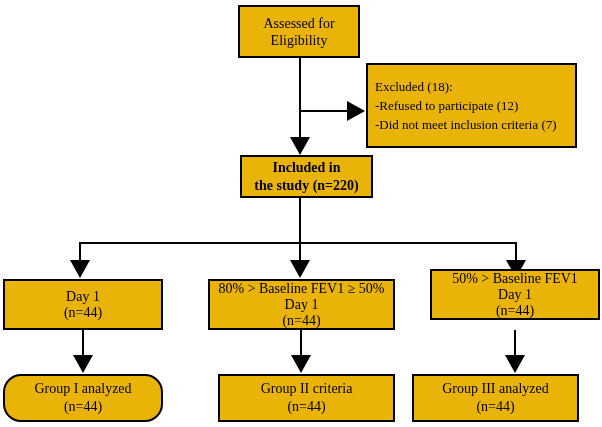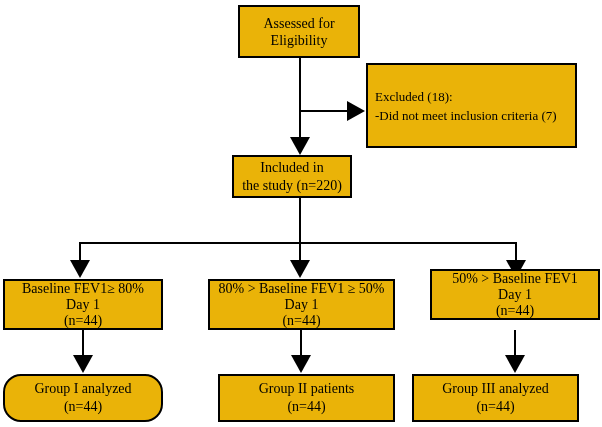--- a/index.html
+++ b/index.html
@@ -36,21 +36,21 @@
     font-size: 14px;
     line-height: 17px;
   }
   .node span { display: block; white-space: nowrap; }
   .node-assessed   { left: 238px; top: 5px;   width: 122px; height: 53px; }
   .node-excluded   {
     left: 366px; top: 63px;  width: 211px; height: 85px;
     align-items: flex-start; text-align: left;
     padding: 4px 4px 4px 7px; font-size: 13px; line-height: 19px;
   }
-  .node-included   { left: 232px; top: 155px; width: 120px; height: 43px; line-height: 18px; }
+  .node-included   { left: 240px; top: 155px; width: 133px; height: 43px; line-height: 18px; font-weight: bold; }
   .node-arm1-crit  { left: 3px;   top: 279px; width: 160px; height: 51px; line-height: 16px; }
   .node-arm2-crit  { left: 208px; top: 279px; width: 187px; height: 51px; line-height: 16px; }
   .node-arm3-crit  { left: 430px; top: 269px; width: 170px; height: 51px; line-height: 16px; }
   .node-arm1-anal  { left: 3px;   top: 374px; width: 160px; height: 48px; line-height: 18px; border-radius: 18px; }
   .node-arm2-anal  { left: 218px; top: 374px; width: 177px; height: 48px; line-height: 18px; }
   .node-arm3-anal  { left: 412px; top: 374px; width: 167px; height: 48px; line-height: 18px; }
 </style>
 </head>
 <body>
 
@@ -78,30 +78,30 @@
     <line x1="515" y1="330" x2="515" y2="370" stroke="#000000" stroke-width="2" marker-end="url(#arrowhead)"></line>
   </svg>
 
   <div class="node node-assessed">
     <span>Assessed for</span>
     <span>Eligibility</span>
   </div>
 
   <div class="node node-excluded">
     <span>Excluded (18):</span>
+    <span>-Refused to participate (12)</span>
     <span>-Did not meet inclusion criteria (7)</span>
   </div>
 
   <div class="node node-included">
     <span>Included in</span>
     <span>the study (n=220)</span>
   </div>
 
   <div class="node node-arm1-crit">
-    <span>Baseline FEV1≥ 80%</span>
     <span>Day 1</span>
     <span>(n=44)</span>
   </div>
 
   <div class="node node-arm2-crit">
     <span>80% &gt; Baseline FEV1 ≥ 50%</span>
     <span>Day 1</span>
     <span>(n=44)</span>
   </div>
 
@@ -110,21 +110,21 @@
     <span>Day 1</span>
     <span>(n=44)</span>
   </div>
 
   <div class="node node-arm1-anal">
     <span>Group I analyzed</span>
     <span>(n=44)</span>
   </div>
 
   <div class="node node-arm2-anal">
-    <span>Group II patients</span>
+    <span>Group II criteria</span>
     <span>(n=44)</span>
   </div>
 
   <div class="node node-arm3-anal">
     <span>Group III analyzed</span>
     <span>(n=44)</span>
   </div>
 
 </div>
 

